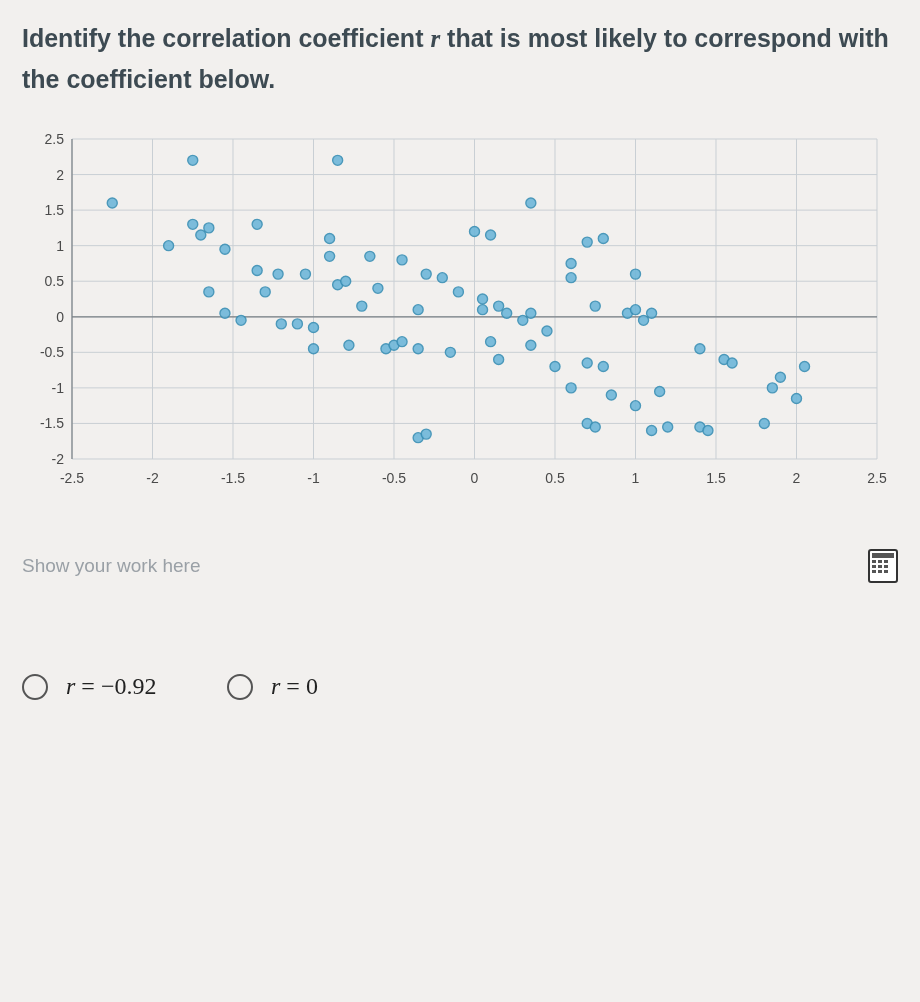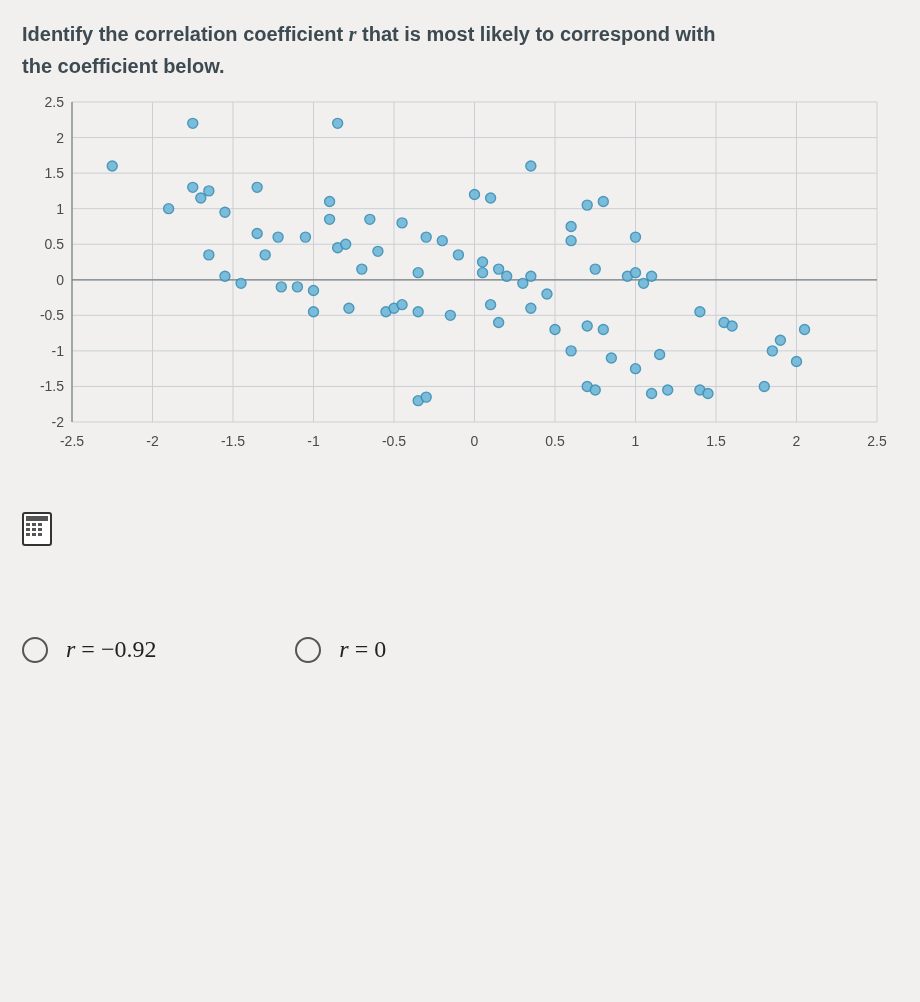--- a/index.html
+++ b/index.html
@@ -5,25 +5,25 @@
   body {
     margin: 0;
     padding: 18px 22px;
     font-family: Arial, Helvetica, sans-serif;
     background: #f2f0ee;
     color: #333;
     width: 920px;
     box-sizing: border-box;
   }
   .question {
-    font-size: 20px;
+    font-size: 25px;
     font-weight: 600;
     color: #3d4a52;
     line-height: 1.6;
-    margin-bottom: 10px;
+    margin-bottom: 30px;
   }
   .question .ital { font-style: italic; font-family: "Times New Roman", serif; }
   .chart-wrap {
     position: relative;
     width: 870px;
     height: 360px;
     margin-bottom: 60px;
   }
   svg.plot { display:block; }
   .y-tick-label, .x-tick-label {
@@ -53,21 +53,21 @@
     flex-direction:column;
     padding:2px;
     gap:2px;
     background:#fff;
   }
   .calc-icon .scr { height:5px; background:#555; }
   .calc-icon .kr { display:flex; gap:2px; }
   .calc-icon .kr span { width:4px; height:3px; background:#555; }
   .options {
     display:grid;
-    grid-template-columns: 1fr 1fr 1fr;
+    grid-template-columns: 1fr 1fr 1fr 1fr;
     column-gap: 60px;
     row-gap: 60px;
     max-width: 760px;
   }
   .opt {
     display:flex;
     align-items:center;
     gap: 18px;
     font-family: "Times New Roman", serif;
     font-size: 24px;
@@ -218,20 +218,21 @@
       <circle cx="710.0999999999999" cy="234" r="5" class="dot"></circle>
       <circle cx="742.3" cy="294.44444444444446" r="5" class="dot"></circle>
       <circle cx="750.3499999999999" cy="258.8888888888889" r="5" class="dot"></circle>
       <circle cx="758.4000000000001" cy="248.22222222222223" r="5" class="dot"></circle>
       <circle cx="774.5" cy="269.55555555555554" r="5" class="dot"></circle>
       <circle cx="782.55" cy="237.55555555555557" r="5" class="dot"></circle>
     </svg>
 </div>
 
 <div class="work-row">
+  <div class="show-work">Show your work here</div>
   <div class="calc-icon">
     <div class="scr"></div>
     <div class="kr">
         <span></span>
         <span></span>
         <span></span>
       </div>
     <div class="kr">
         <span></span>
         <span></span>

